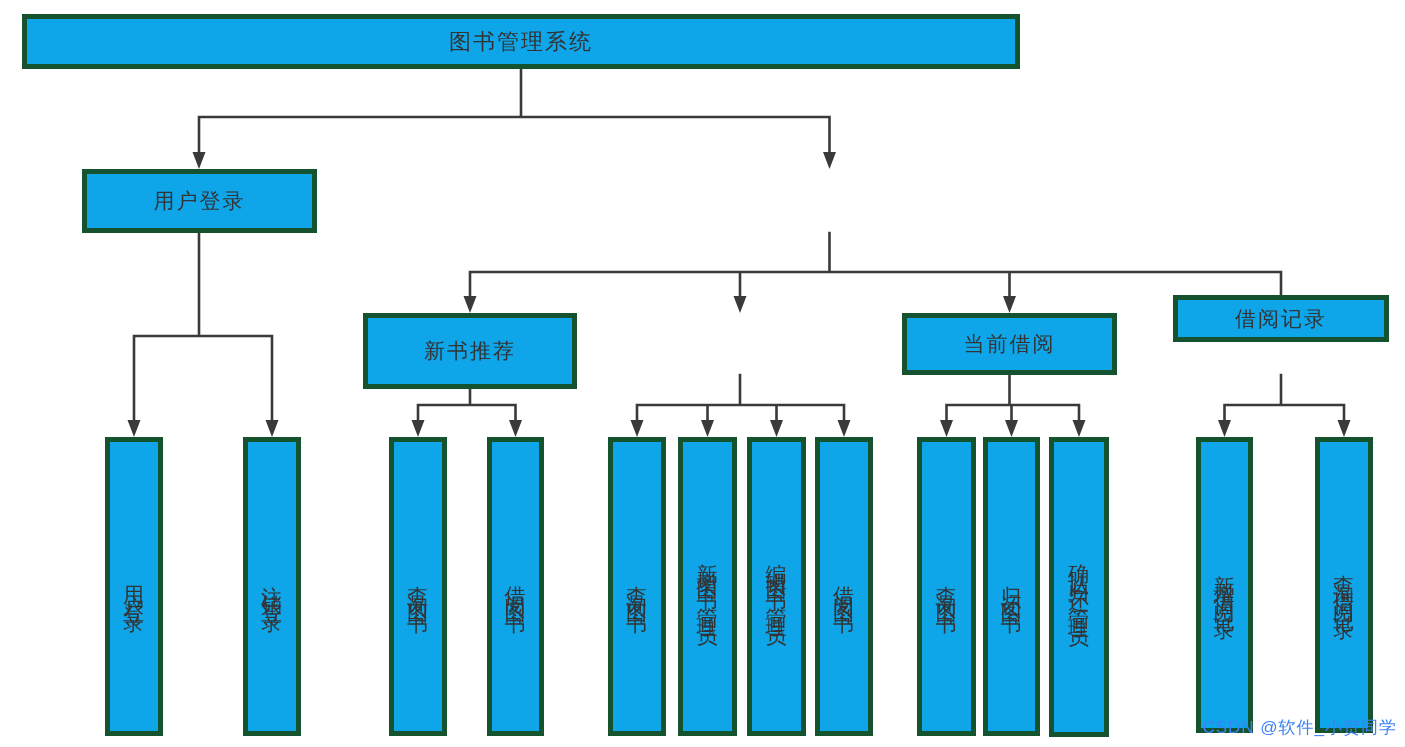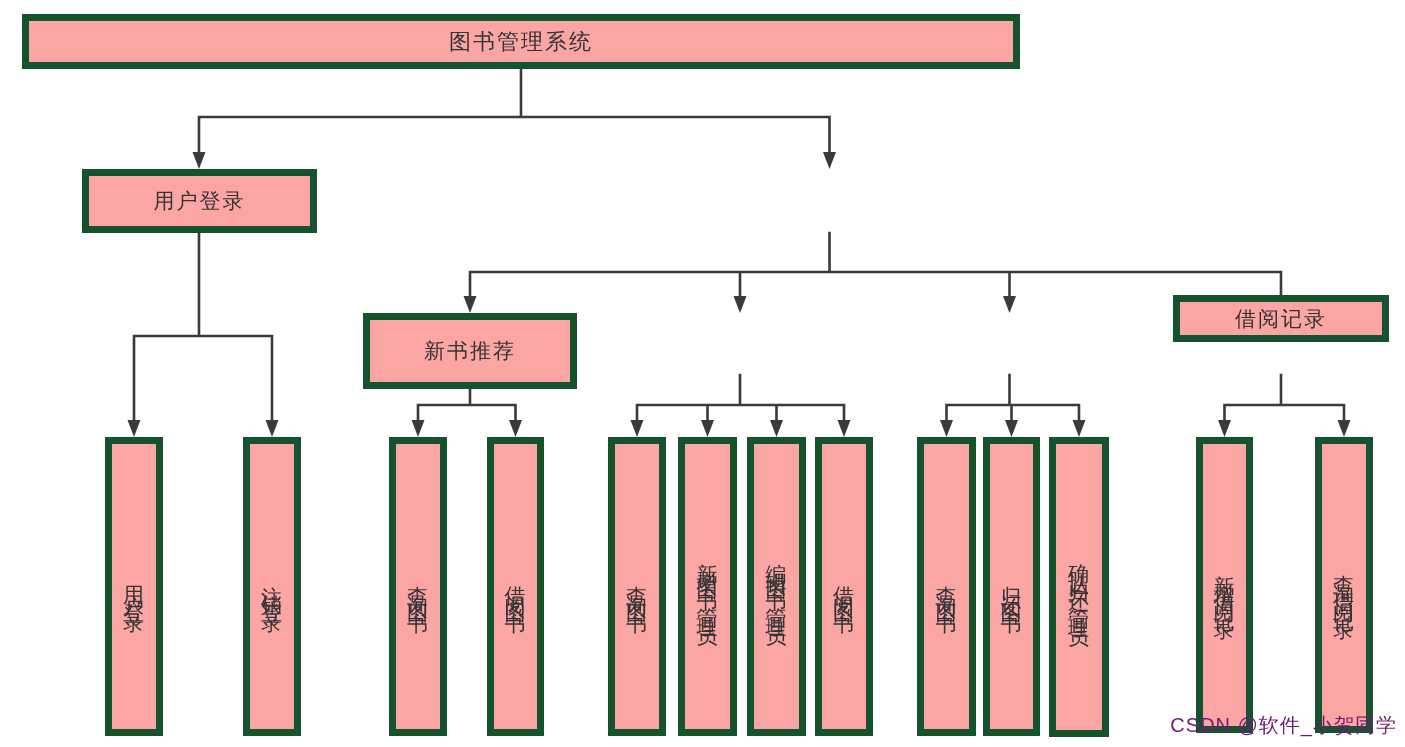--- a/index.html
+++ b/index.html
@@ -2,33 +2,33 @@
 <html><head>
 <meta charset="utf-8">
 <style>
   html,body{margin:0;padding:0;background:#ffffff;}
   #stage{
     position:relative;width:1405px;height:747px;background:#ffffff;overflow:hidden;
     font-family:"Liberation Sans","DejaVu Sans",sans-serif;color:#333333;
   }
   #connectors{position:absolute;left:0;top:0;}
   .node{
-    position:absolute;box-sizing:border-box;background:#fca5a5;
-    border:7px solid #14532d;display:flex;align-items:center;justify-content:center;
+    position:absolute;box-sizing:border-box;background:#0ea5e9;
+    border:5px solid #14532d;display:flex;align-items:center;justify-content:center;
     color:#333333;
   }
   .hbox{font-size:21px;letter-spacing:2px;white-space:nowrap;}
   .hbox.title{font-size:22px;}
   .vbox{
     writing-mode:vertical-rl;
     font-size:21px;letter-spacing:9px;line-height:1;
   }
   #watermark{
     position:absolute;right:8px;bottom:8px;z-index:5;
-    font-size:20px;letter-spacing:1px;color:#701a75;white-space:nowrap;
+    font-size:17px;letter-spacing:1px;color:#3b82f6;white-space:nowrap;
   }
 </style>
 </head>
 <body>
 
 <div id="stage">
 
   <svg id="connectors" width="1405" height="747" viewBox="0 0 1405 747">
     <path fill="none" stroke="#3a3a3a" stroke-width="2.6" stroke-linecap="square" d="M521,69 V117 M199,117 H829.5 M199,117 V152 M829.5,117 V152
              M199,233 V336 M134,336 H272 M134,336 V420 M272,336 V420
@@ -47,20 +47,21 @@
              M940,420 h13 L946.5,437 Z   M1005,420 h13 L1011.5,437 Z
              M1072.5,420 h13 L1079,437 Z M1218,420 h13 L1224.5,437 Z
              M1337.5,420 h13 L1344,437 Z"></path>
   </svg>
 
   <div class="node hbox title" style="left:22px;top:14px;width:998px;height:55px">图书管理系统</div>
 
   <div class="node hbox" style="left:82px;top:169px;width:235px;height:64px">用户登录</div>
 
   <div class="node hbox" style="left:363px;top:313px;width:214px;height:76px">新书推荐</div>
+  <div class="node hbox" style="left:902px;top:313px;width:215px;height:62px">当前借阅</div>
   <div class="node hbox" style="left:1173px;top:295px;width:216px;height:47px">借阅记录</div>
 
   <div class="node vbox" style="left:105px;top:437px;width:58px;height:299px">用户登录</div>
   <div class="node vbox" style="left:243px;top:437px;width:58px;height:299px">注销登录</div>
 
   <div class="node vbox" style="left:389px;top:437px;width:58px;height:299px">查询图书</div>
   <div class="node vbox" style="left:487px;top:437px;width:57px;height:299px">借阅图书</div>
 
   <div class="node vbox" style="left:608px;top:437px;width:58px;height:299px">查询图书</div>
   <div class="node vbox" style="left:678px;top:437px;width:59px;height:299px">新增图书（管理员）</div>

